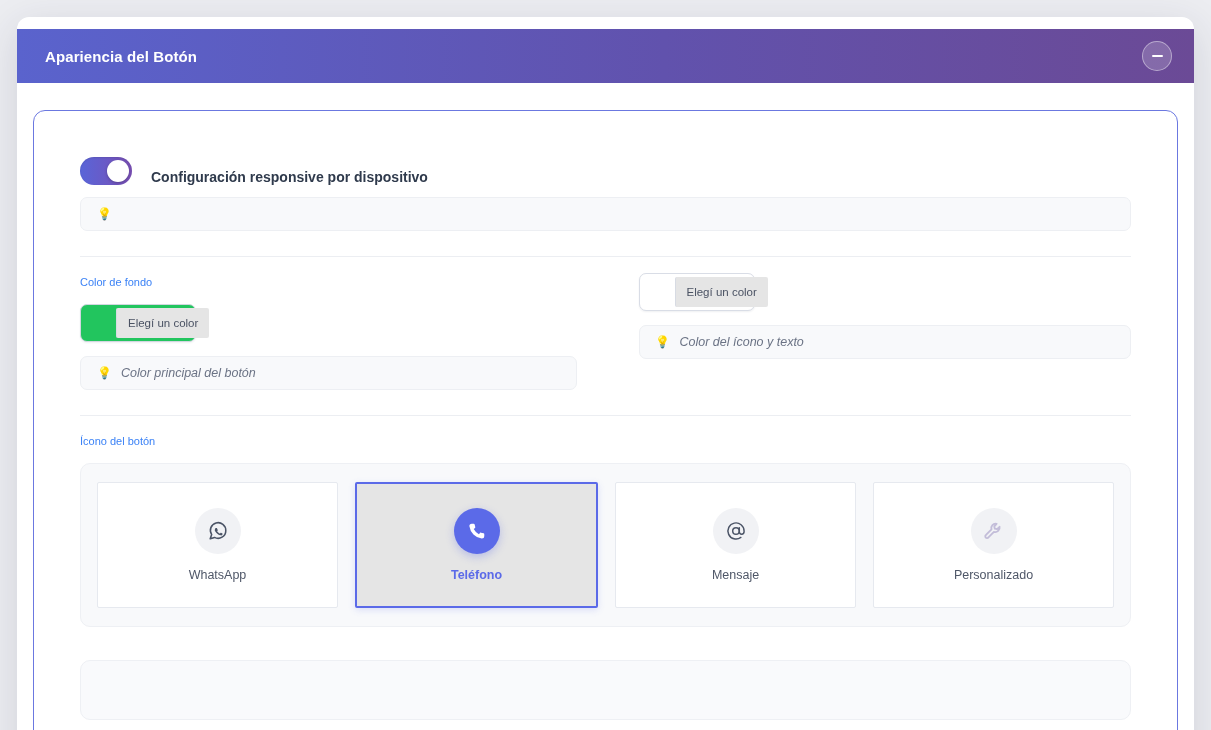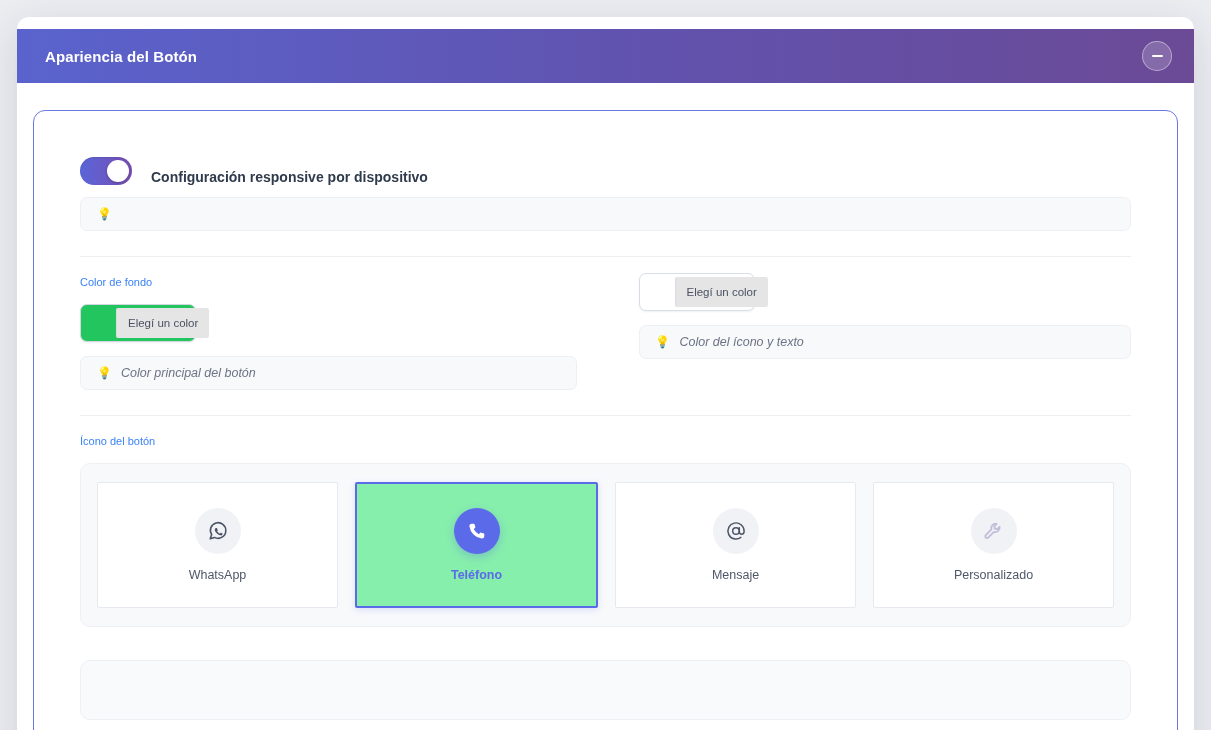--- a/index.html
+++ b/index.html
@@ -201,21 +201,21 @@
     border-radius: 2px;
     height: 126px;
     display: flex;
     flex-direction: column;
     align-items: center;
     justify-content: center;
     gap: 14px;
     cursor: pointer;
   }
   .icon-card.selected {
-    background: #86efac;
+    background: #e5e5e5;
     border: 2px solid #5b6ae8;
     box-shadow: 0 2px 7px rgba(90,105,232,.18);
   }
   .icon-badge {
     width: 46px; height: 46px;
     border-radius: 50%;
     background: #f1f2f5;
     display: flex; align-items: center; justify-content: center;
     color: #4b5466;
   }

